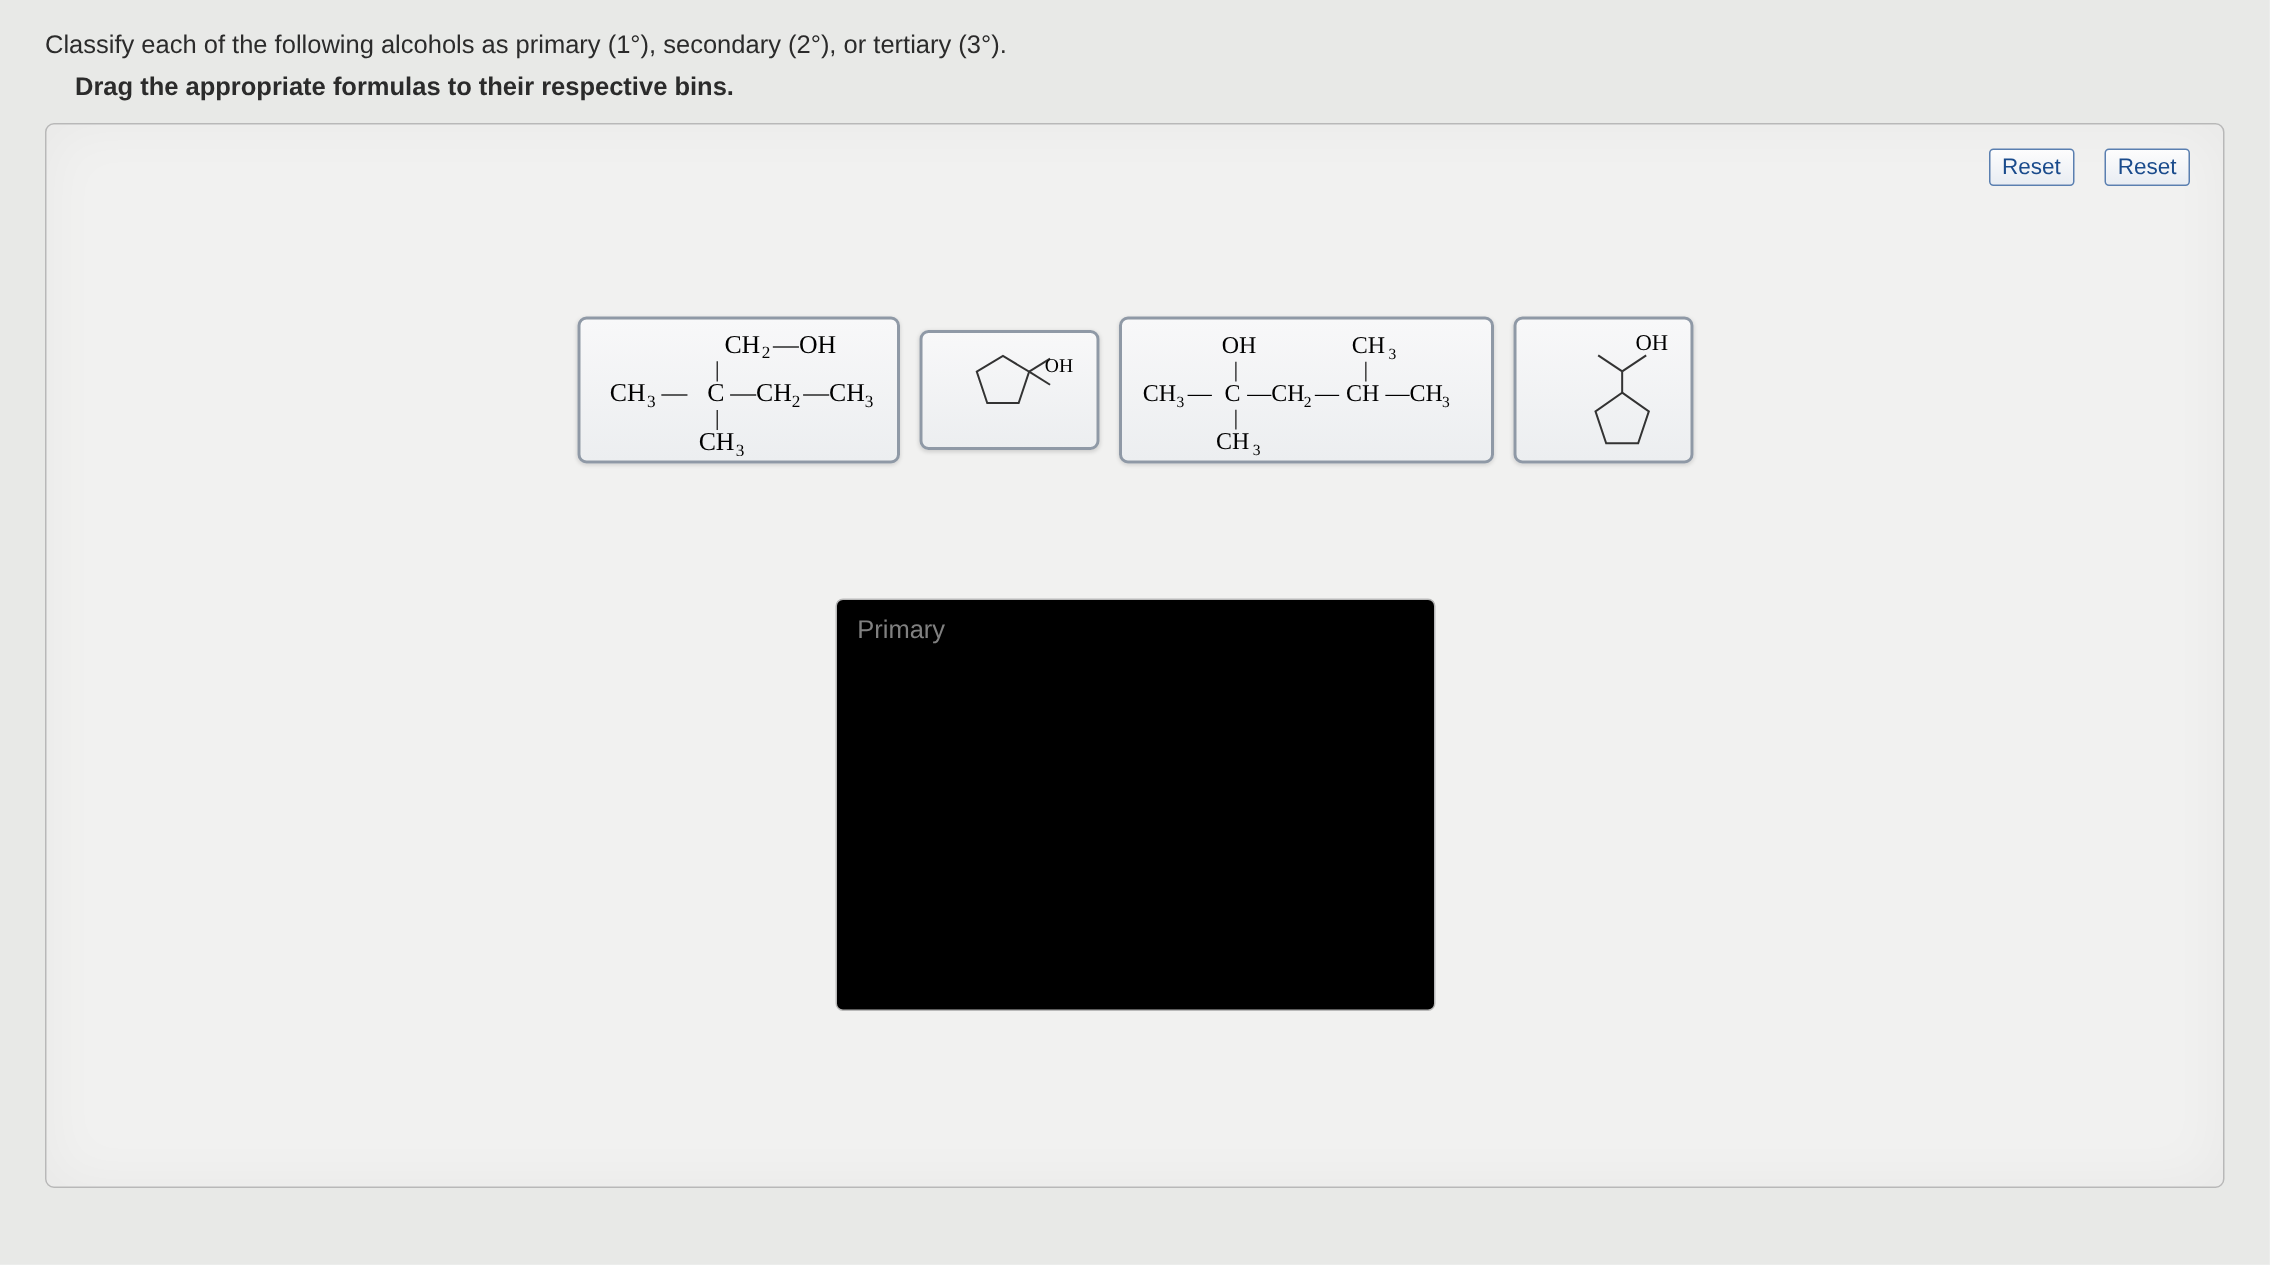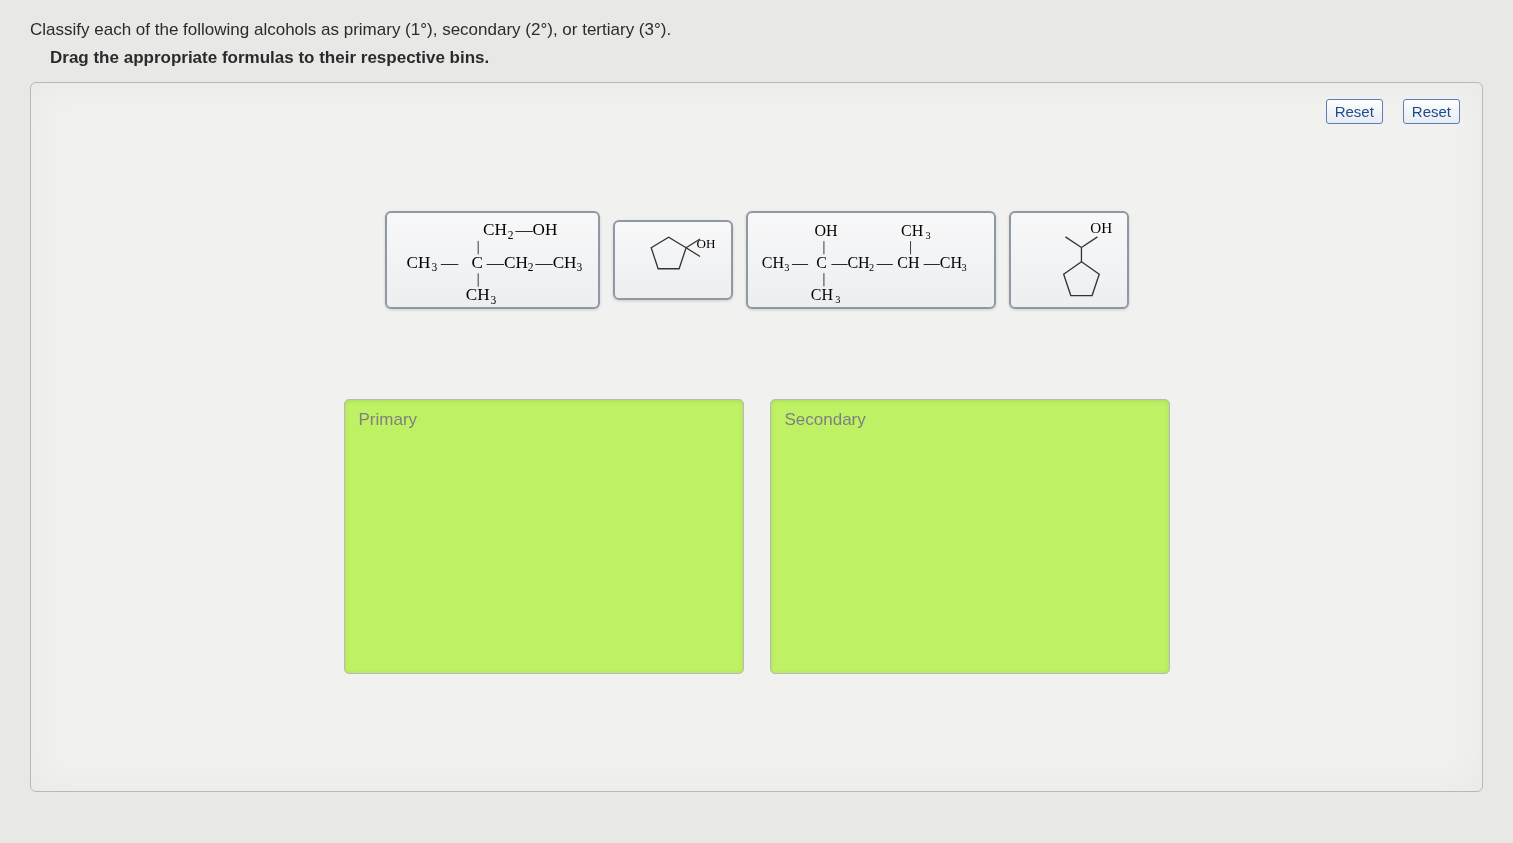--- a/index.html
+++ b/index.html
@@ -53,21 +53,21 @@
     display: flex;
     align-items: center;
     justify-content: center;
   }
   .tile svg { display: block; }
   .bins-row { display: flex; gap: 26px; justify-content: center; }
   .bin {
     width: 400px; height: 275px;
     border: 1px solid #b9b9b9;
     border-radius: 5px;
-    background: #bef264;
+    background: #000000;
     box-shadow: inset 0 1px 4px rgba(0,0,0,0.1);
     padding: 10px 14px;
   }
   .bin-label { color: #808080; font-size: 17px; }
 </style>
 </head>
 <body>
 
 <div class="question-line">
   <span>Classify each of the following alcohols as primary (1</span><span>°</span><span>), secondary (2</span><span>°</span><span>), or tertiary (3</span><span>°</span><span>).</span>
@@ -143,18 +143,15 @@
         <polygon points="68,46 88,60 80,84 56,84 48,60" fill="none" stroke="#333" stroke-width="1.5"></polygon>
       </svg>
     </div>
 
   </div>
 
   <div class="bins-row">
     <div class="bin">
       <div class="bin-label">Primary</div>
     </div>
-    <div class="bin">
-      <div class="bin-label">Secondary</div>
-    </div>
   </div>
 
 </div>
 
 </body></html>

